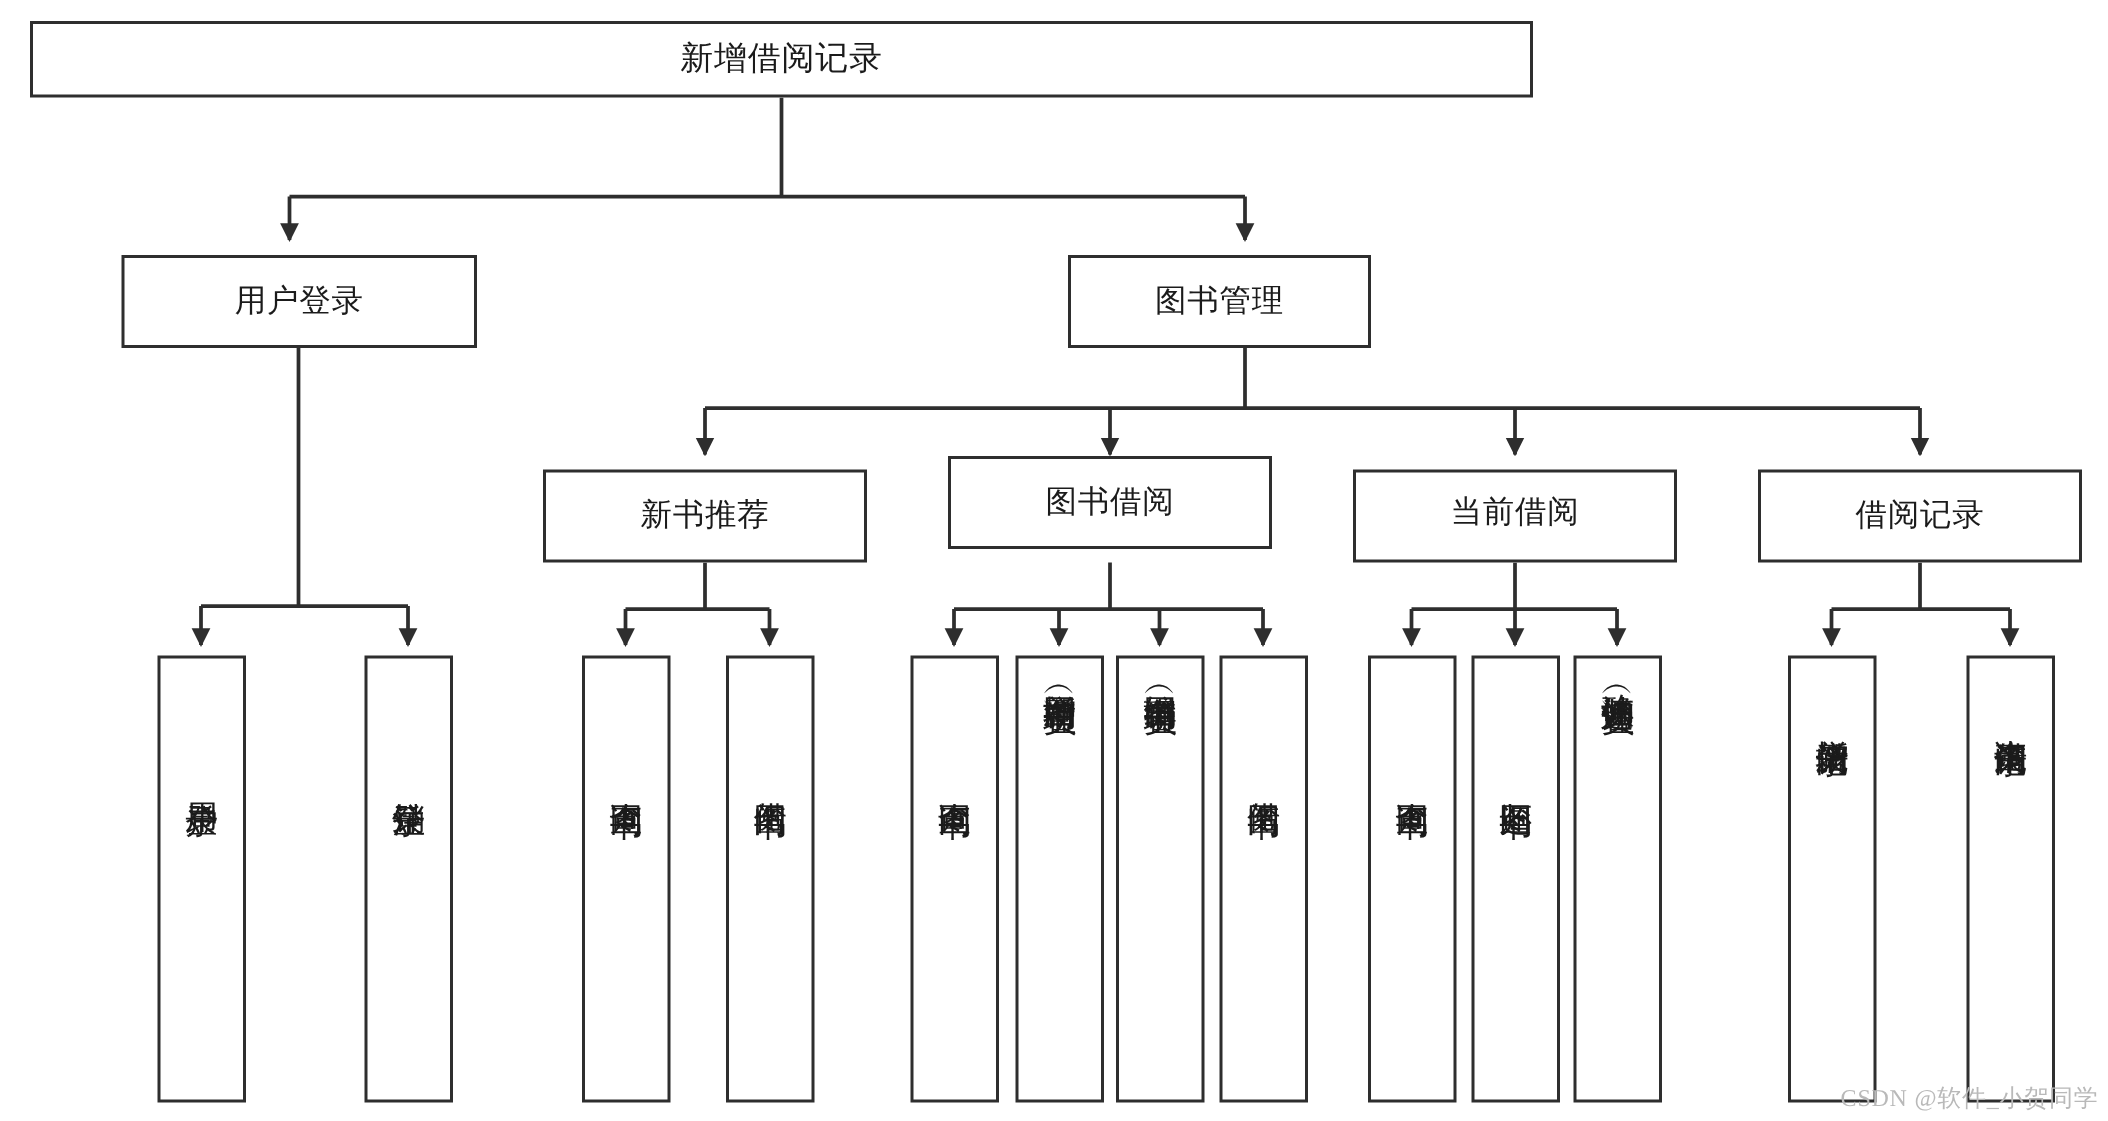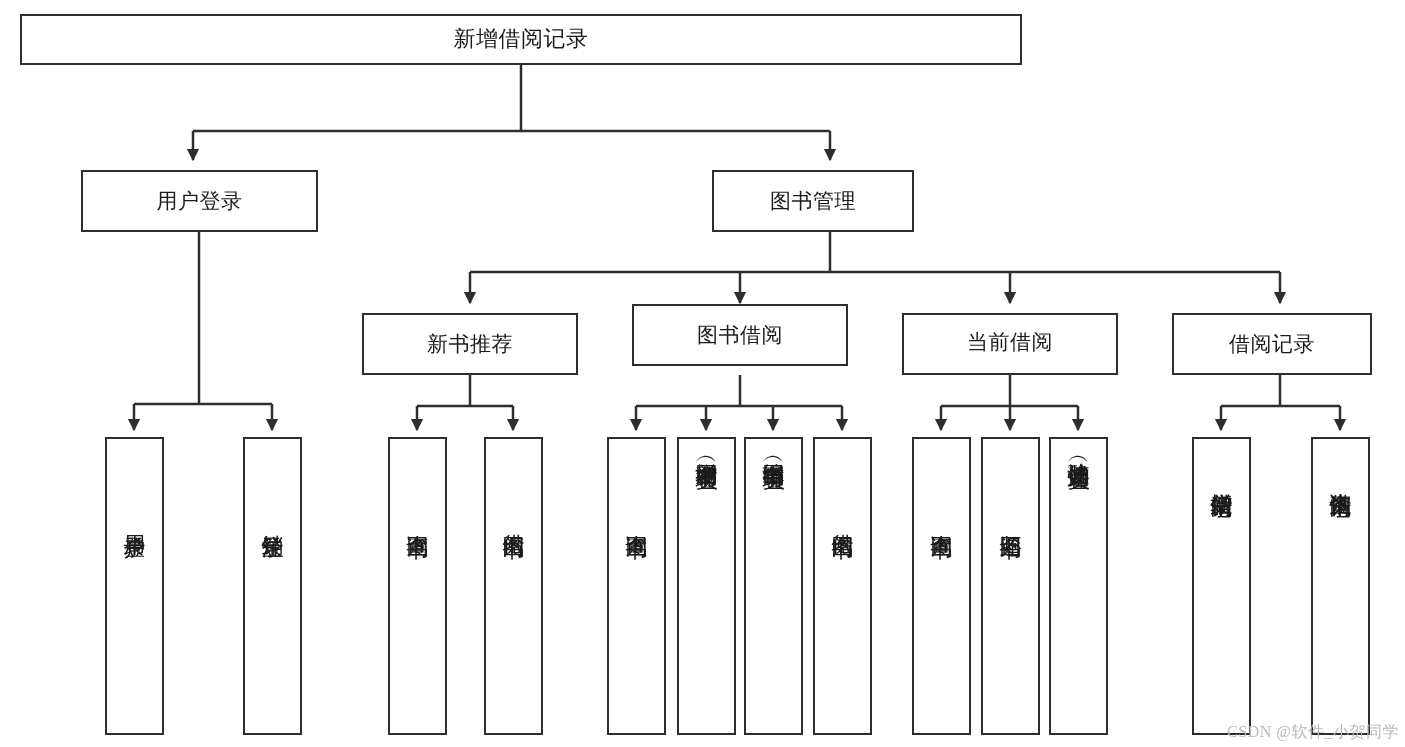--- a/index.html
+++ b/index.html
@@ -125,21 +125,21 @@
 
   <div class="node horiz" style="left:362px;top:313px;width:216px;height:62px;">
     <span class="label">新书推荐</span>
   </div>
   <div class="node horiz" style="left:632px;top:304px;width:216px;height:62px;">
     <span class="label">图书借阅</span>
   </div>
   <div class="node horiz" style="left:902px;top:313px;width:216px;height:62px;font-family:Liberation Mono, monospace;">
     <span class="label">当前借阅</span>
   </div>
-  <div class="node horiz" style="left:1172px;top:313px;width:200px;height:62px;">
+  <div class="node horiz" style="left:1172px;top:313px;width:216px;height:62px;">
     <span class="label">借阅记录</span>
   </div>
 
   <div class="node vert" style="left:105px;top:437px;width:59px;height:298px;padding-top:78px;">
     <span class="label">用户登录</span>
   </div>
   <div class="node vert" style="left:243px;top:437px;width:59px;height:298px;padding-top:78px;">
     <span class="label">注销登录</span>
   </div>
 

